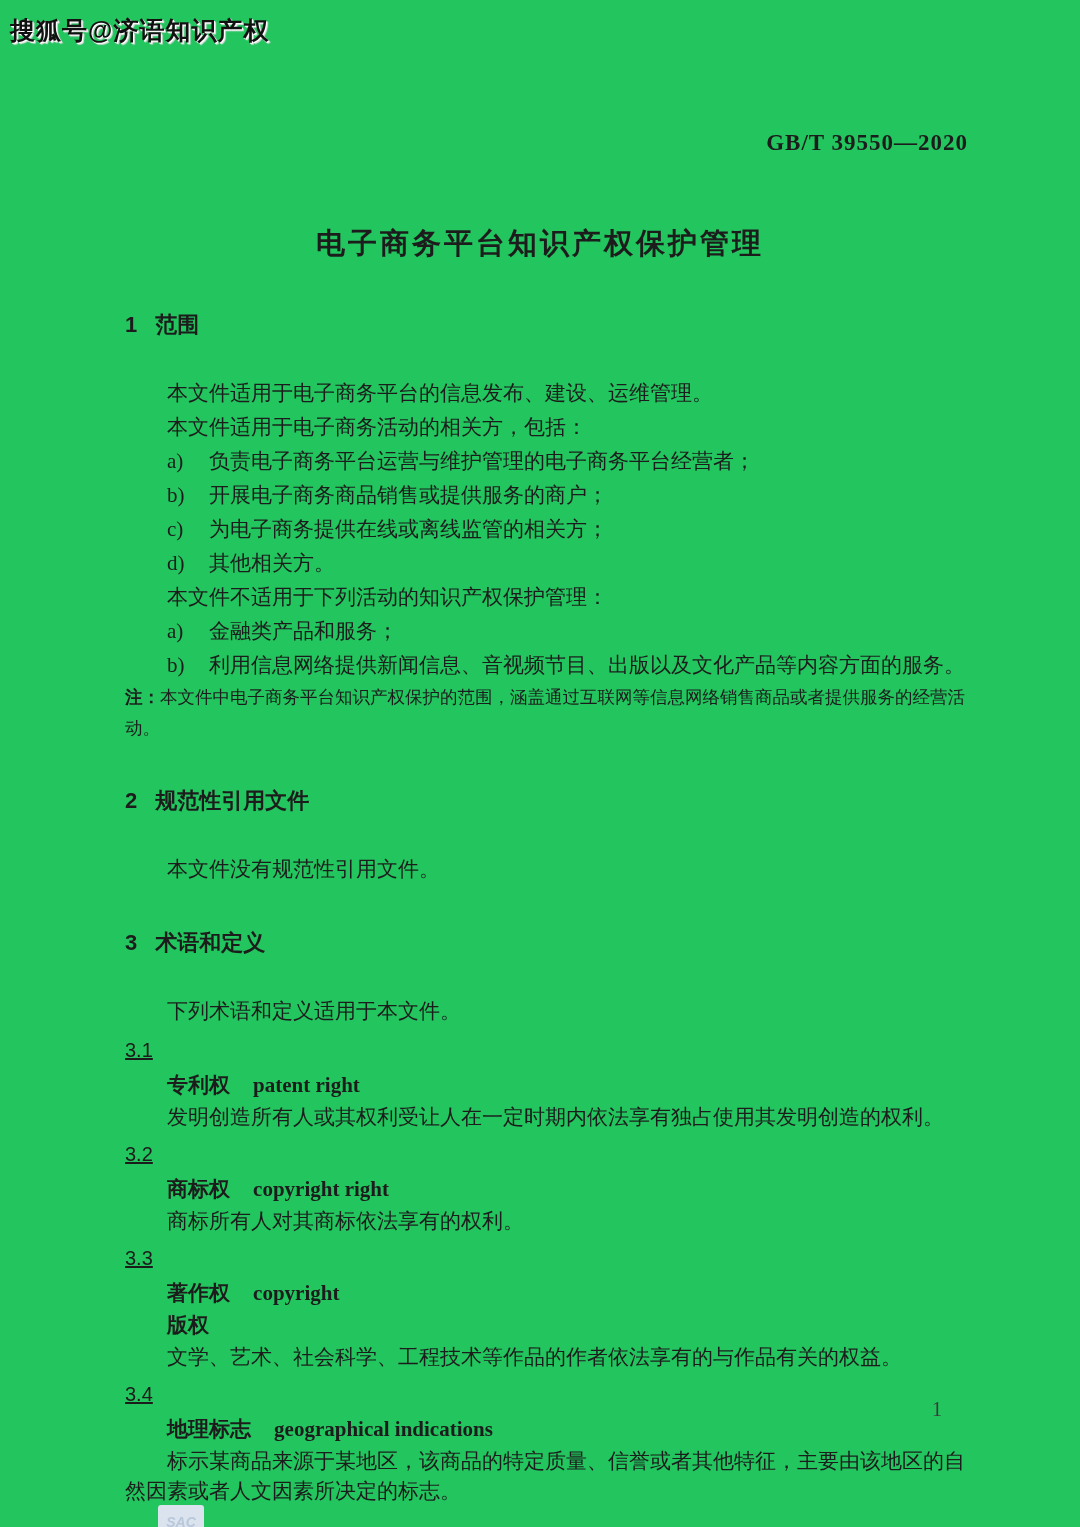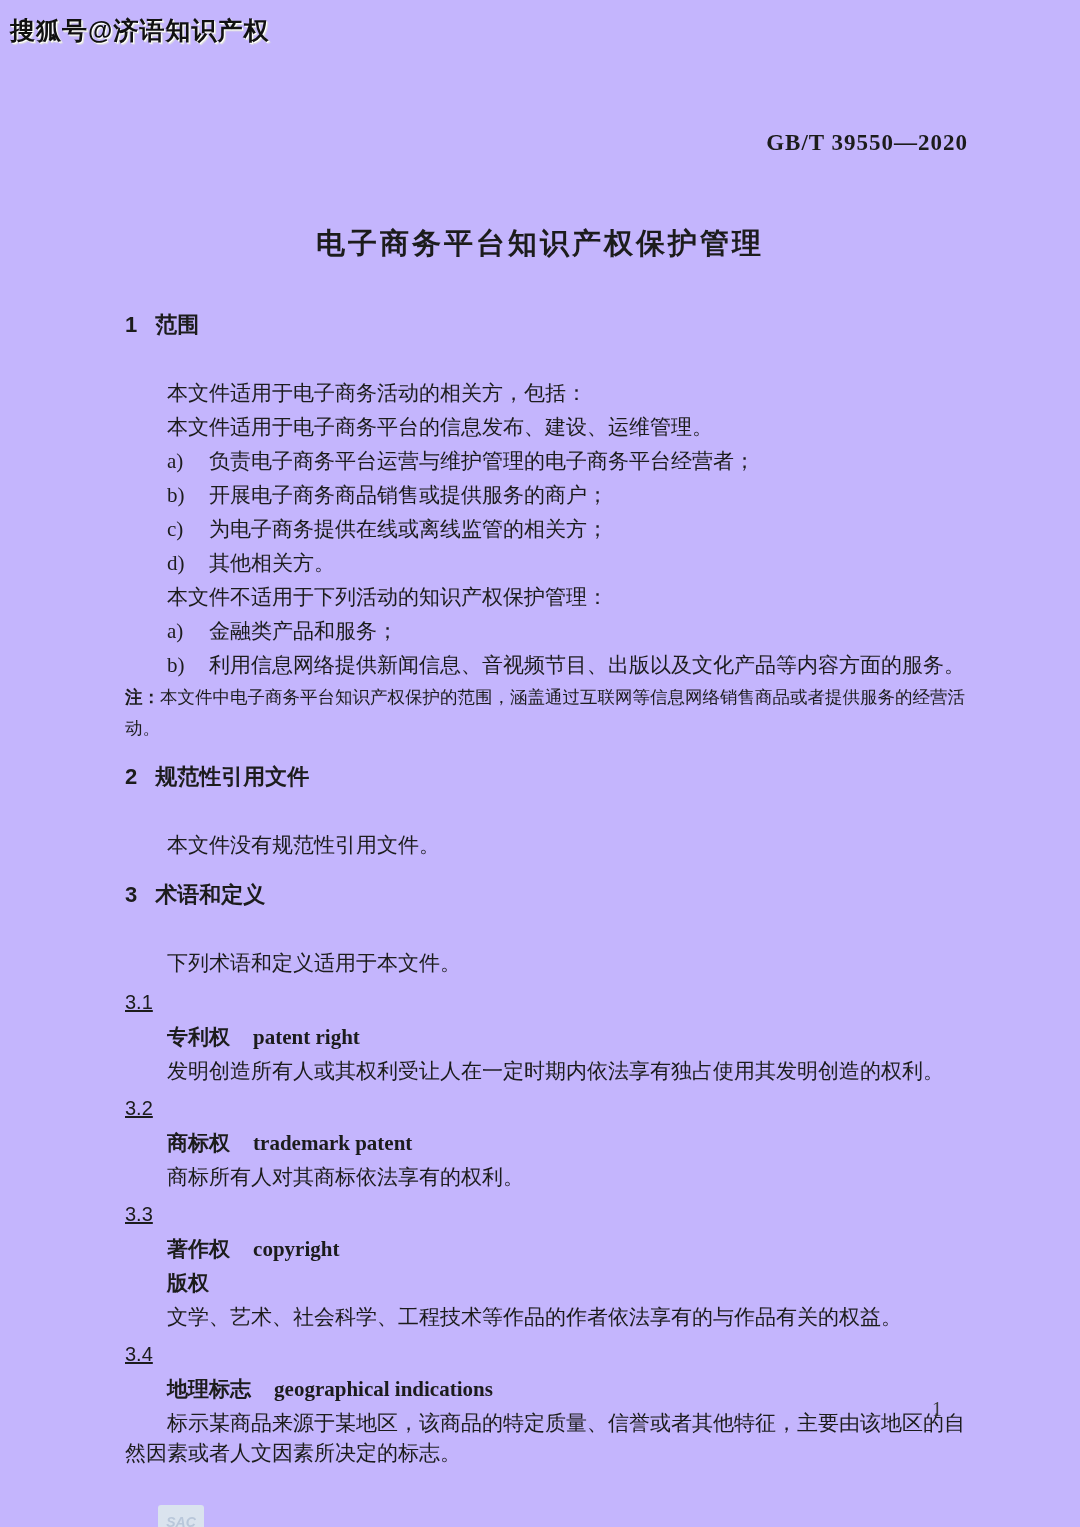--- a/index.html
+++ b/index.html
@@ -1,21 +1,21 @@
 <!DOCTYPE html>
 <html lang="zh"><head>
 <meta charset="utf-8">
 <style>
   html, body { margin: 0; padding: 0; background: #e8e8e8; }
   .page {
     position: relative;
     width: 1080px;
     height: 1527px;
     margin: 0 auto;
-    background: #c4b5fd;
+    background: #22c55e;
     overflow: hidden;
     font-family: "Liberation Serif", "DejaVu Serif", serif;
     color: #1c1c1c;
   }
   .watermark {
     position: absolute;
     top: 14px;
     left: 10px;
     font-family: "Liberation Sans", "DejaVu Sans", sans-serif;
     font-weight: bold;
@@ -52,42 +52,42 @@
     line-height: 34px;
   }
   .section-heading {
     font-family: "Liberation Sans", "DejaVu Sans", sans-serif;
     font-weight: bold;
     font-size: 22px;
     line-height: 26px;
     margin: 0 0 38px 0;
   }
   .section-heading .sec-num { margin-right: 18px; }
-  .section-2, .section-3 { margin-top: 20px; }
+  .section-2, .section-3 { margin-top: 44px; }
   .para { margin: 0; text-indent: 2em; }
   .list-item { display: flex; margin: 0; padding-left: 2em; }
   .list-item .marker { flex: 0 0 2em; }
   .note-para {
     margin: 0;
     font-size: 17.5px;
     line-height: 31px;
     text-indent: 0;
   }
   .note-para .note-label { font-family: "Liberation Sans", "DejaVu Sans", sans-serif; font-weight: bold; }
   .terms { line-height: 30px; }
   .term-block { margin: 0; }
   .term-number {
     font-family: "Liberation Sans", "DejaVu Sans", sans-serif;
     font-size: 20px;
     margin: 7px 0 5px 0;
     text-decoration: underline;
   }
   .term-heading { padding-left: 2em; font-weight: bold; }
   .term-zh, .term-alias {
-    font-family: Liberation Mono, monospace;
+    font-family: Liberation Sans, sans-serif;
     font-weight: bold;
   }
   .term-en { font-weight: bold; margin-left: 1.1em; }
   .term-alias-line { padding-left: 2em; margin: 2px 0; }
   .term-def { margin: 2px 0 0 0; text-indent: 2em; }
   .page-number {
     position: absolute;
     top: 1398px;
     right: 138px;
     font-size: 20px;
@@ -122,22 +122,22 @@
   <div class="watermark">搜狐号@济语知识产权</div>
 
   <div class="std-number">GB/T 39550—2020</div>
 
   <div class="doc-title">电子商务平台知识产权保护管理</div>
 
   <div class="content">
 
     <div class="section section-1">
       <h2 class="section-heading"><span class="sec-num">1</span><span>范围</span></h2>
+      <p class="para">本文件适用于电子商务平台的信息发布、建设、运维管理。</p>
       <p class="para">本文件适用于电子商务活动的相关方，包括：</p>
-      <p class="para">本文件适用于电子商务平台的信息发布、建设、运维管理。</p>
       <div class="list-item">
           <span class="marker">a)</span>
           <span>负责电子商务平台运营与维护管理的电子商务平台经营者；</span>
         </div>
       <div class="list-item">
           <span class="marker">b)</span>
           <span>开展电子商务商品销售或提供服务的商户；</span>
         </div>
       <div class="list-item">
           <span class="marker">c)</span>
@@ -171,21 +171,21 @@
       <div class="terms">
 
         <div class="term-block">
           <div class="term-number">3.1</div>
           <div class="term-heading"><span class="term-zh">专利权</span><span class="term-en">patent right</span></div>
           <p class="term-def">发明创造所有人或其权利受让人在一定时期内依法享有独占使用其发明创造的权利。</p>
         </div>
 
         <div class="term-block">
           <div class="term-number">3.2</div>
-          <div class="term-heading"><span class="term-zh">商标权</span><span class="term-en">trademark patent</span></div>
+          <div class="term-heading"><span class="term-zh">商标权</span><span class="term-en">copyright right</span></div>
           <p class="term-def">商标所有人对其商标依法享有的权利。</p>
         </div>
 
         <div class="term-block">
           <div class="term-number">3.3</div>
           <div class="term-heading"><span class="term-zh">著作权</span><span class="term-en">copyright</span></div>
           <div class="term-alias-line"><span class="term-alias">版权</span></div>
           <p class="term-def">文学、艺术、社会科学、工程技术等作品的作者依法享有的与作品有关的权益。</p>
         </div>
 

